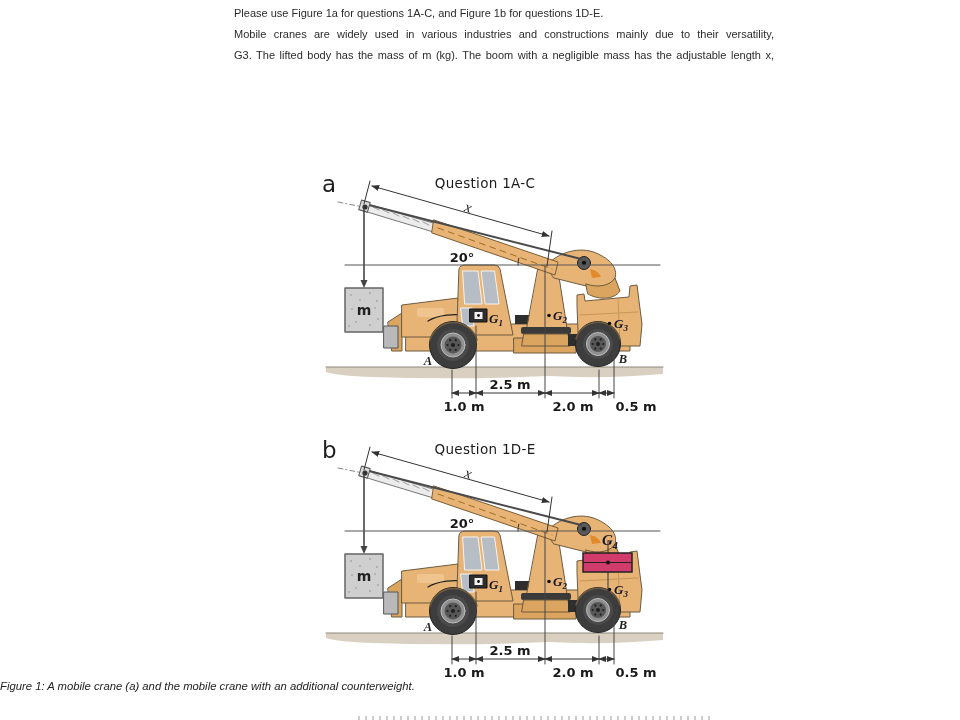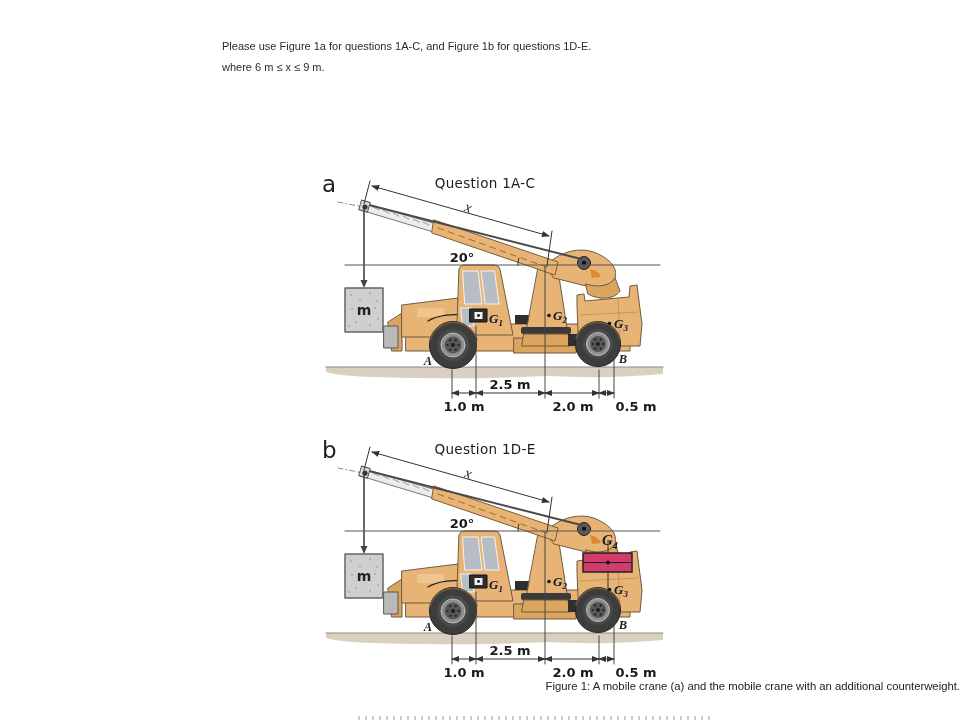--- a/index.html
+++ b/index.html
@@ -1,27 +1,27 @@
 <!DOCTYPE html>
 <html><head>
 <meta charset="utf-8">
 <style>
   html,body{margin:0;padding:0;}
   body{
     width:960px;height:720px;position:relative;background:#ffffff;
     font-family:"Liberation Sans",sans-serif;overflow:hidden;
   }
   .intro{
-    position:absolute;left:222px;top:3px;width:540px;
-    font-size:11px;line-height:21px;color:#2b2b2b;margin-top:33px;
+    position:absolute;left:234px;top:3px;width:540px;
+    font-size:11px;line-height:21px;color:#2b2b2b;
   }
   .intro .jline{text-align:justify;text-align-last:justify;white-space:nowrap;}
   .caption{
-    position:absolute;left:0;top:680px;width:960px;text-align:right;
-    font-size:11.3px;color:#222;
+    position:absolute;left:0;top:680px;width:960px;text-align:left;
+    font-size:11.3px;color:#222;font-style:italic;
   }
   .cutoff{
     position:absolute;left:358px;top:716px;width:352px;height:4px;
     background:repeating-linear-gradient(90deg,#9a9a9a 0 2px,transparent 2px 7px);
     opacity:.5;overflow:hidden;
   }
   svg.fig{position:absolute;overflow:visible;}
   text{user-select:none;}
   .panel{font:23px "DejaVu Sans",sans-serif;fill:#1f1f1f;}
   .title{font:13.5px "DejaVu Sans",sans-serif;fill:#1b1b1b;text-anchor:middle;letter-spacing:.3px;}
@@ -30,21 +30,22 @@
   .math{font:italic 15px "Liberation Serif",serif;fill:#222;text-anchor:middle;}
   .glabel{font:italic 600 13px "Liberation Serif",serif;fill:#16162c;}
   .g4t{font-size:15px;}
   .pt{font:italic 600 12.5px "Liberation Serif",serif;fill:#222;text-anchor:middle;}
 </style>
 </head>
 <body>
 
 <div class="intro">
   <div>Please use Figure 1a for questions 1A-C, and Figure 1b for questions 1D-E.</div>
-  <div>where 6 m ≤ x ≤ 9 m.</div>
+  <div class="jline">Mobile cranes are widely used in various industries and constructions mainly due to their versatility,</div>
+  <div class="jline">G3. The lifted body has the mass of m (kg). The boom with a negligible mass has the adjustable length x,</div>
 </div>
 
 <svg width="0" height="0" style="position:absolute" aria-hidden="true">
   <defs>
     <marker id="arr" viewBox="0 0 10 10" refX="9" refY="5" markerWidth="8" markerHeight="8" orient="auto-start-reverse">
       <path d="M0,1 L10,5 L0,9 Z" fill="#333"></path>
     </marker>
     <g id="crane-art" stroke-linejoin="round" stroke-linecap="round">
 
       <path d="M8,193 H345 V200 Q290,205 230,202 Q140,206 55,203 Q20,202 8,198 Z" fill="#d9d0c1"></path>

